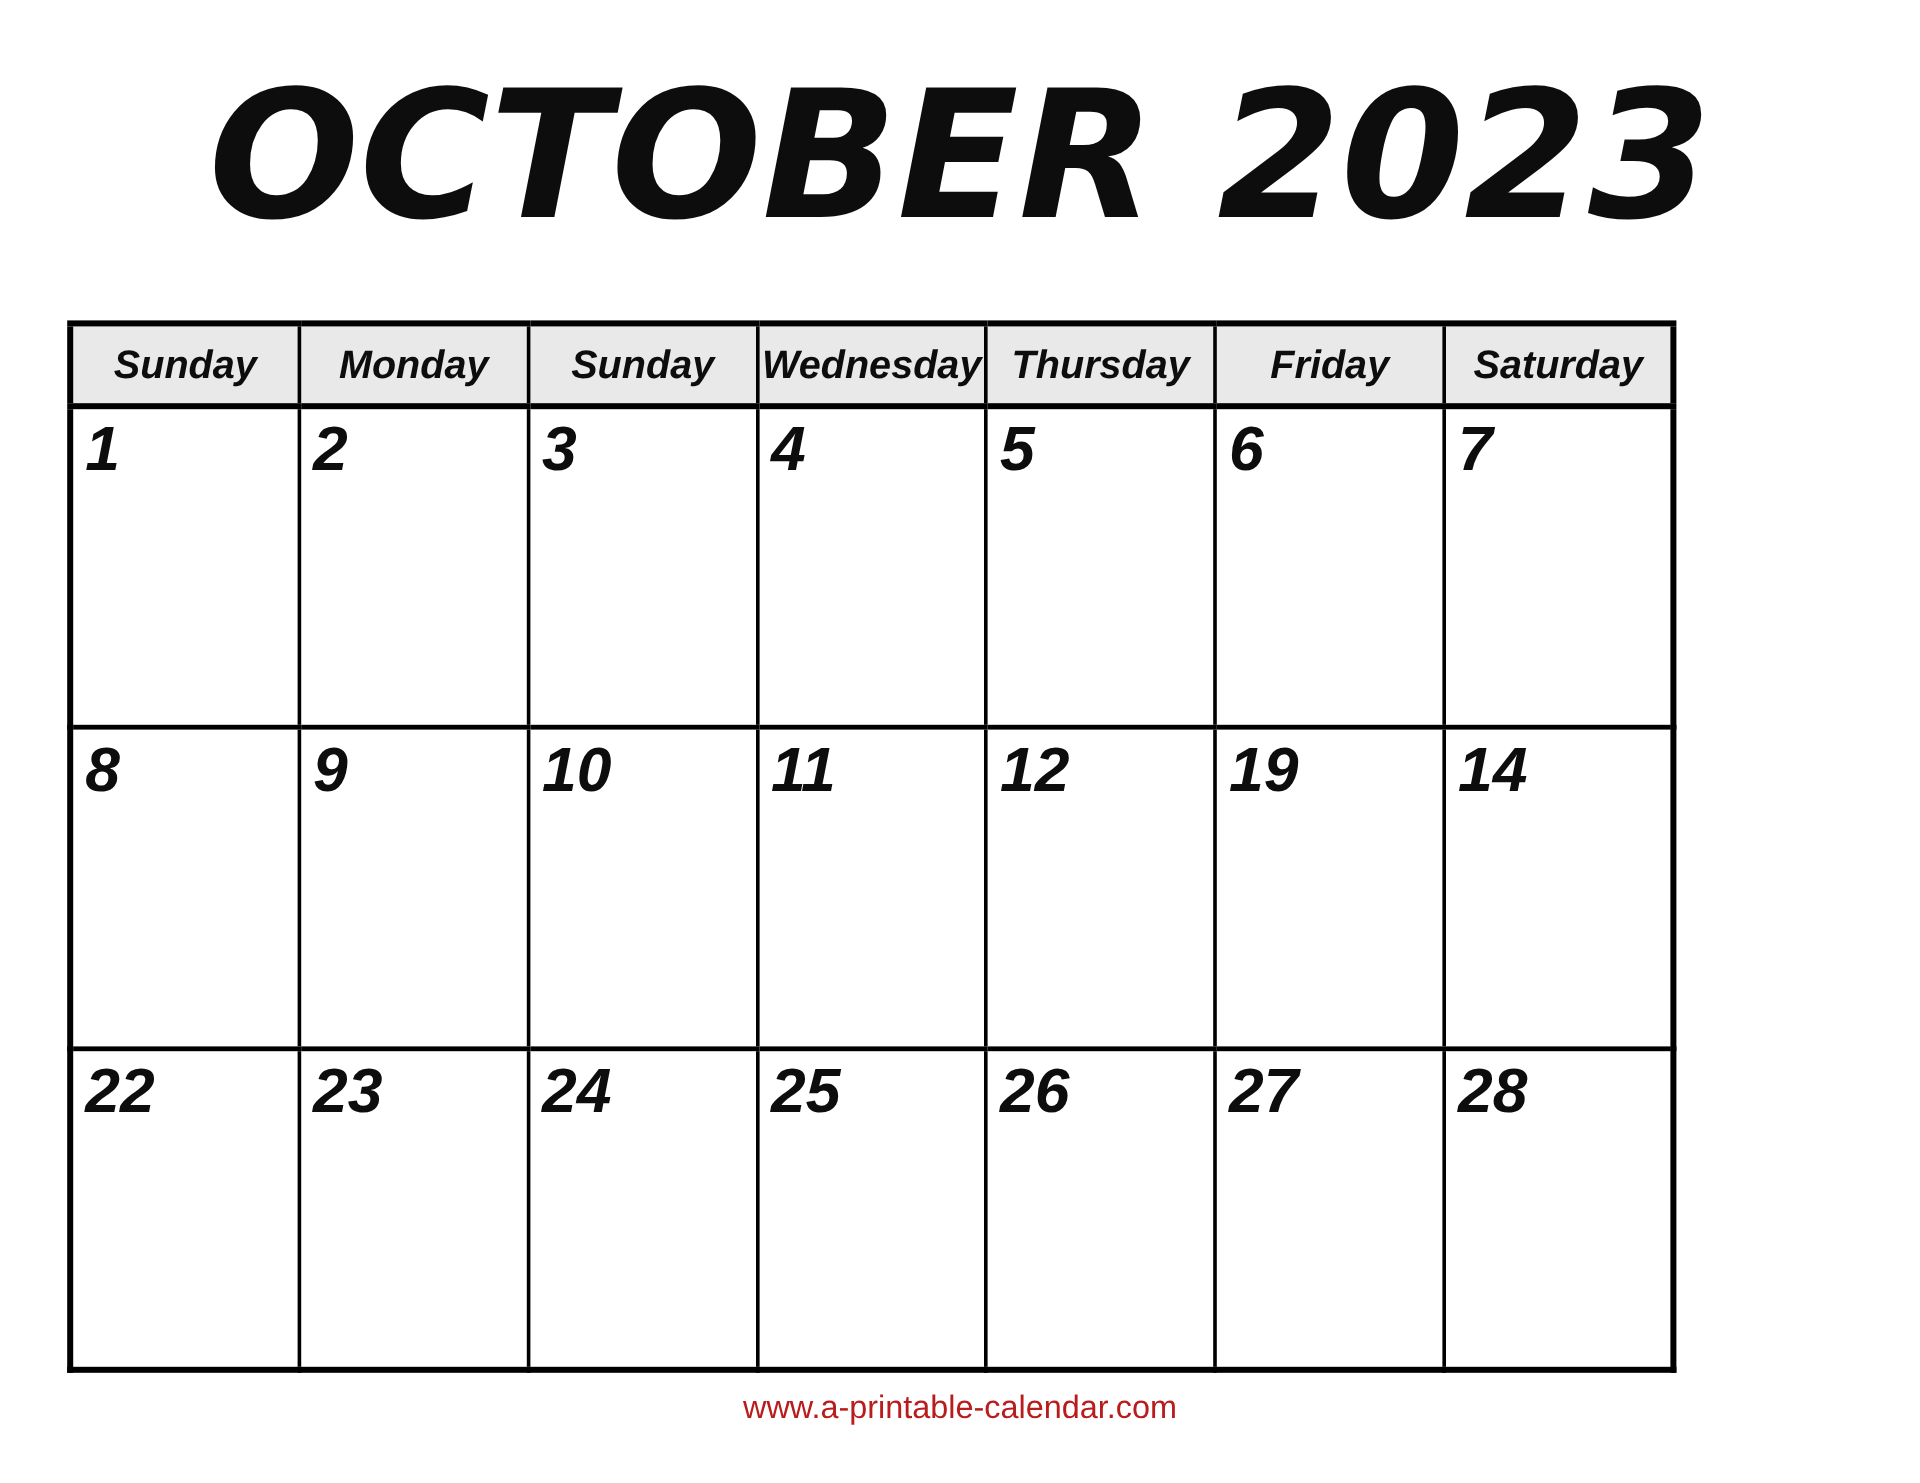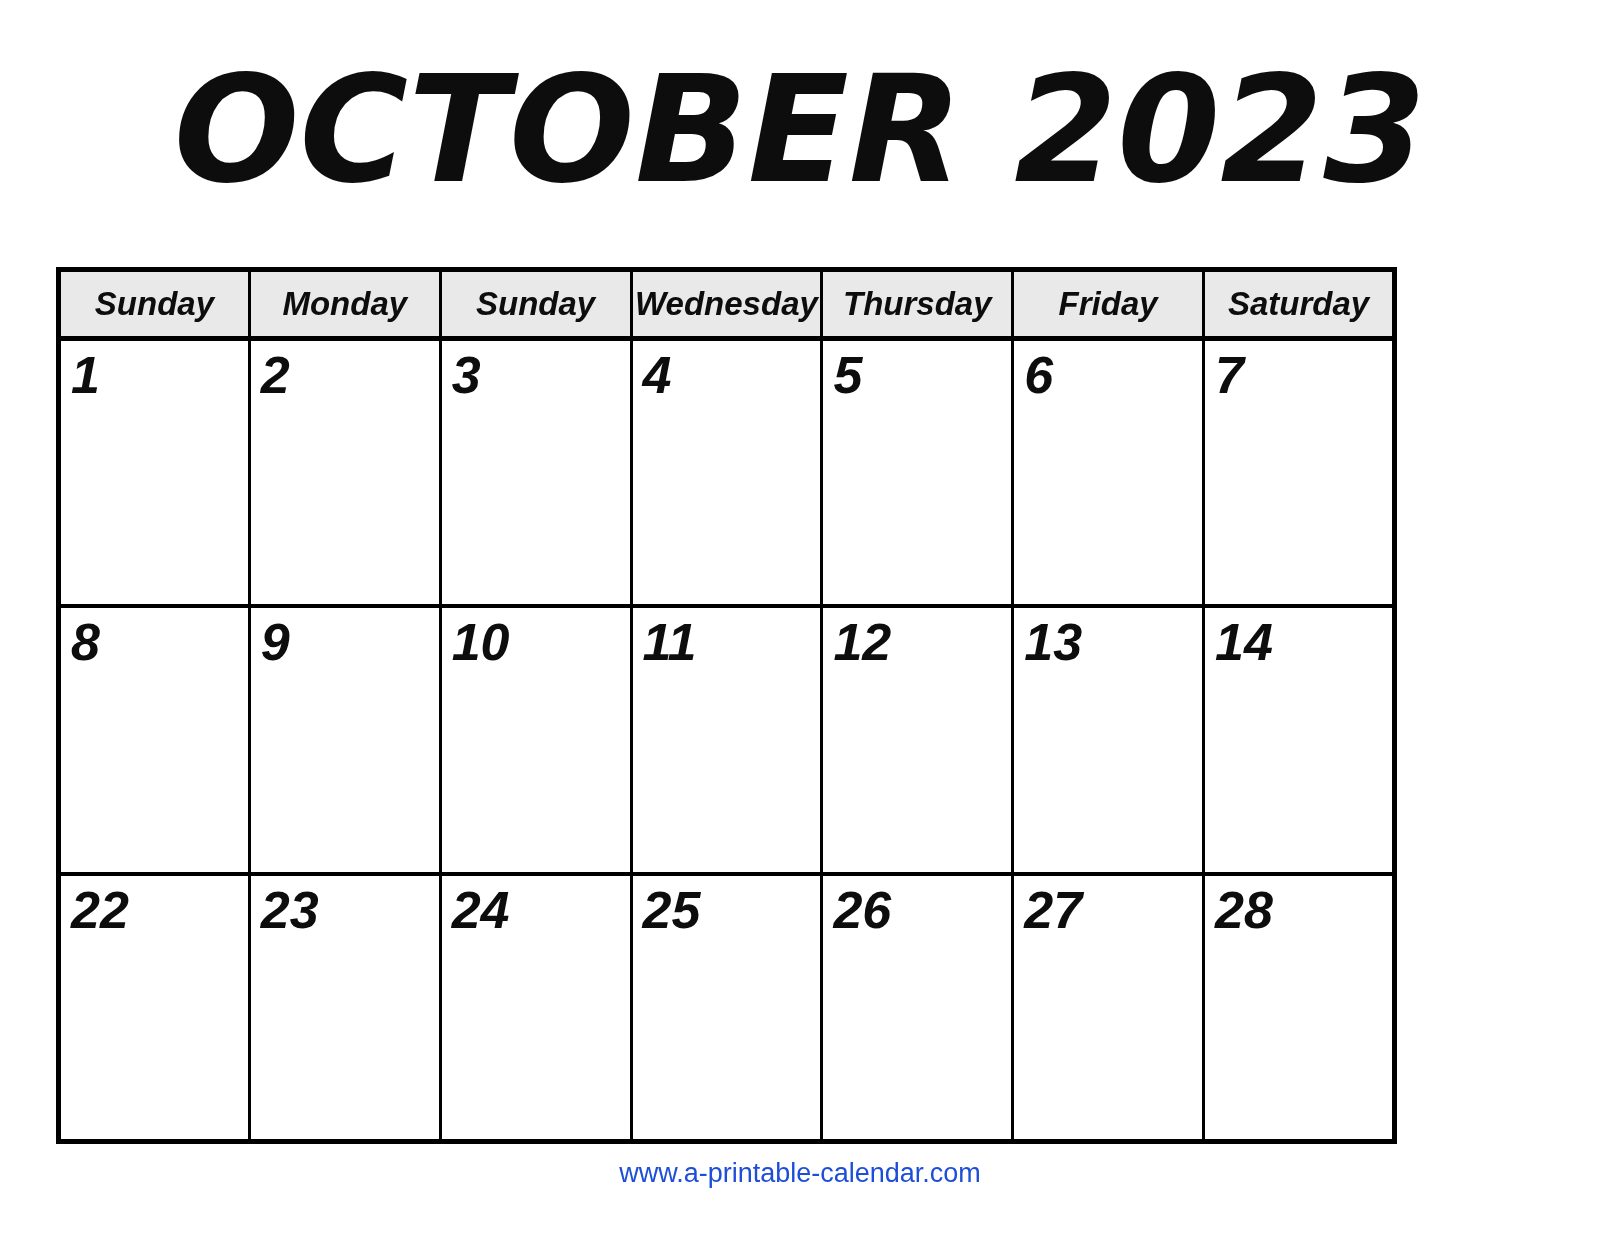--- a/index.html
+++ b/index.html
@@ -73,21 +73,21 @@
     color: var(--text, #0d0d0d);
   }
   .footer {
     position: absolute;
     top: 1146px;
     left: 0;
     width: 1600px;
     text-align: center;
     font-size: 27px;
     font-weight: normal;
-    color: #1d4ed8;
+    color: #b91c1c;
   }
 </style>
 </head>
 <body>
 
 <div class="page">
 
   <h1 class="title">OCTOBER 2023</h1>
 
   <table class="calendar">
@@ -136,21 +136,21 @@
         <td>
             <span class="num">10</span>
           </td>
         <td>
             <span class="num">11</span>
           </td>
         <td>
             <span class="num">12</span>
           </td>
         <td>
-            <span class="num">13</span>
+            <span class="num">19</span>
           </td>
         <td>
             <span class="num">14</span>
           </td>
       </tr>
       <tr>
         <td>
             <span class="num">22</span>
           </td>
         <td>

